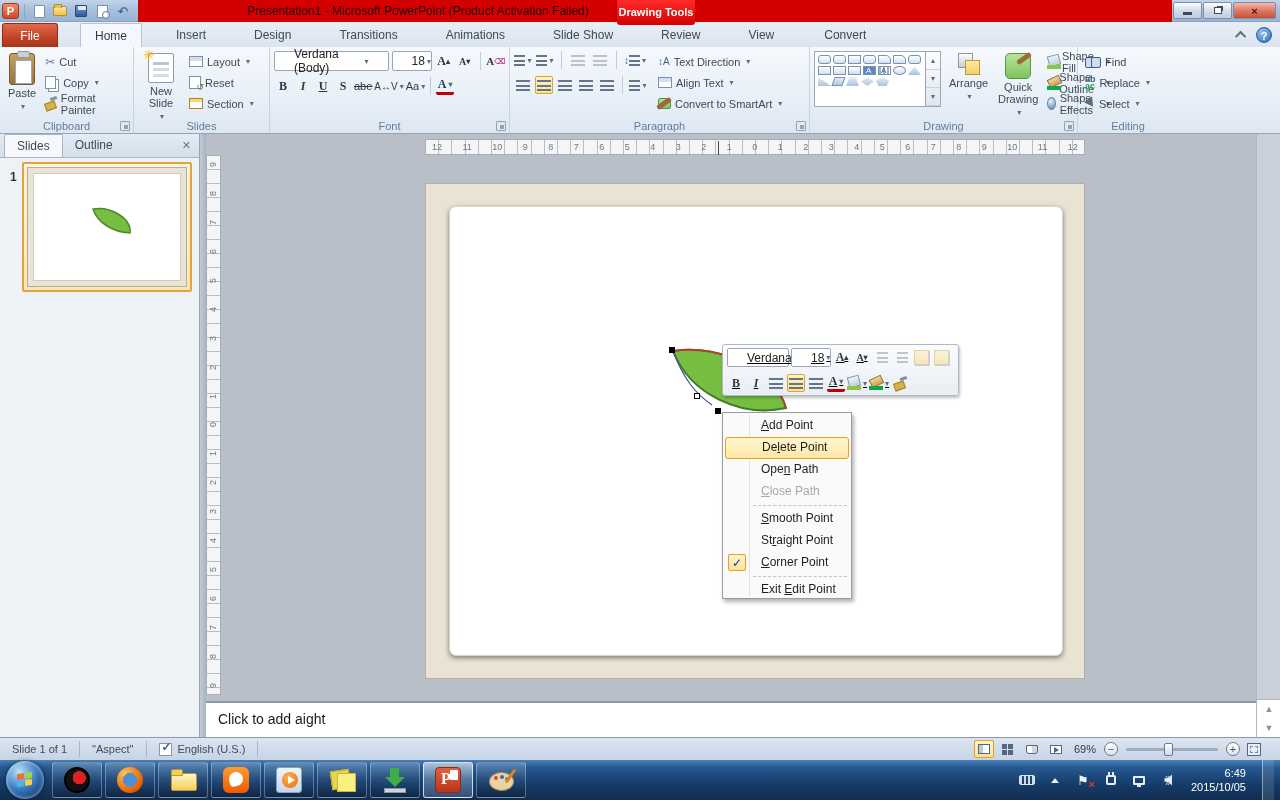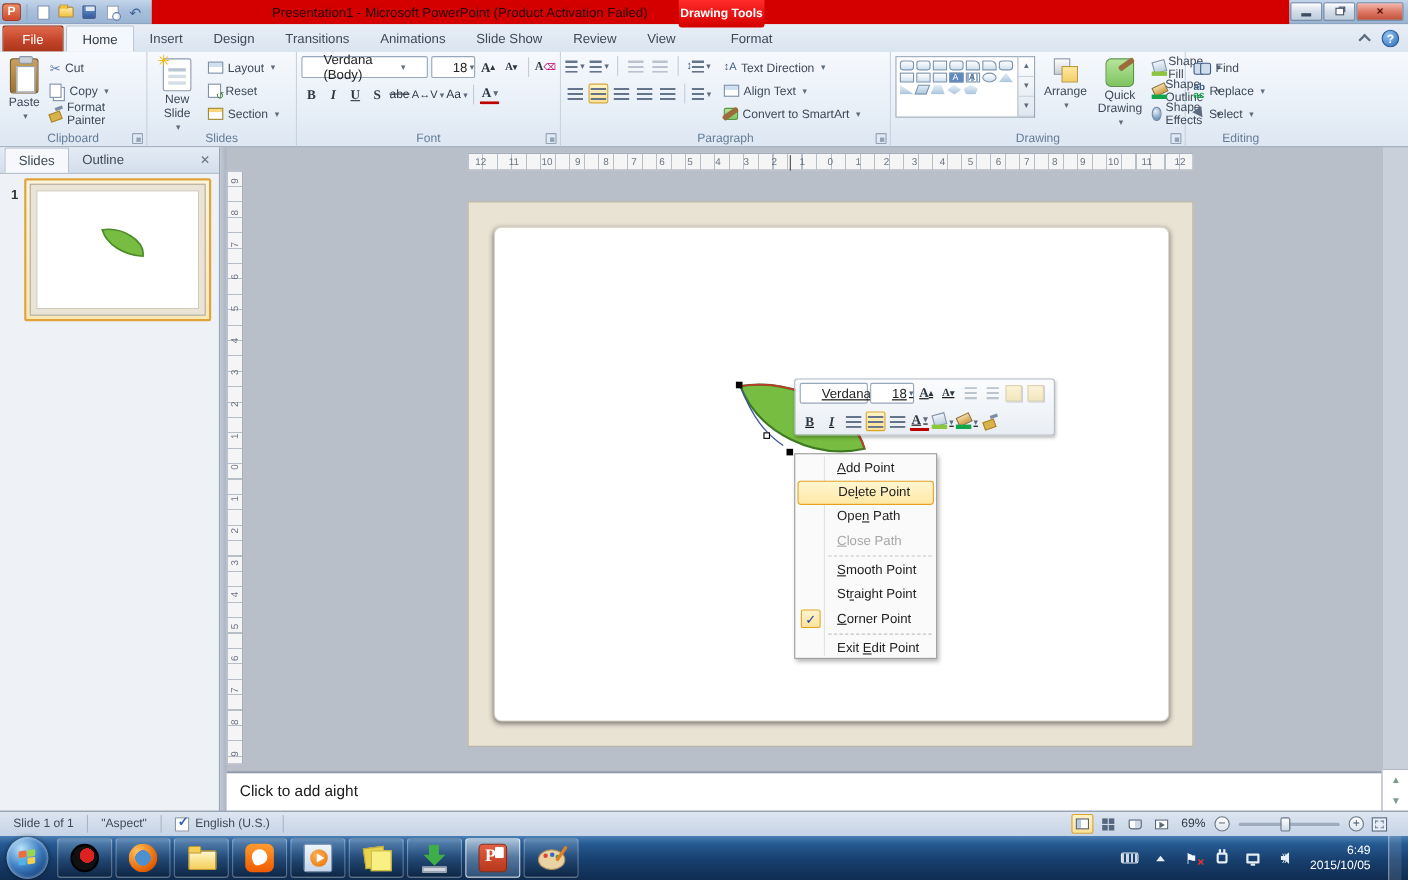--- a/index.html
+++ b/index.html
@@ -32,21 +32,21 @@
         display:flex;align-items:center;justify-content:center;font-size:11px;color:#33414f;}
   .wbtn.close{width:43px;background:linear-gradient(#f5b9ad,#dd7a66 50%,#c4513a);color:#5d0f00;font-weight:bold;}
   .ic-min{width:9px;height:3px;background:#3c4c60;margin-top:6px;}
   .ic-rest{width:8px;height:7px;border:1px solid #3c4c60;background:#fff;box-shadow:2px -2px 0 -1px #3c4c60;}
 
   
   .tabrow{position:absolute;left:0;top:22px;width:1280px;height:25px;background:linear-gradient(#e8eef6,#dae4f0);}
   .ftab{position:absolute;left:2px;top:1px;width:56px;height:24px;background:linear-gradient(#e06a4b,#c14328 60%,#a93519);
         border-radius:3px 3px 0 0;color:#fff;font-size:12px;text-align:center;line-height:24px;border:1px solid #8e2c13;border-bottom:none;}
   .tabs{position:absolute;left:60px;top:1px;display:flex;height:24px;}
-  .tab{padding:0 14px;font-size:12px;color:#3e4a58;line-height:24px;}
+  .tab{padding:0 14px;font-size:12px;color:#3e4a58;line-height:24px;margin-left:20px;}
   .tab.active{background:#f4f8fc;border:1px solid #b9c4d2;border-bottom:none;border-radius:2px 2px 0 0;color:#2f3945;}
   .tab.format{margin-left:22px;}
   .rib-right{position:absolute;right:8px;top:5px;display:flex;gap:10px;align-items:center;}
   .chev{width:8px;height:8px;border-left:2px solid #5c6c7e;border-top:2px solid #5c6c7e;transform:rotate(45deg) translateY(2px);}
   .help{width:16px;height:16px;border-radius:50%;background:radial-gradient(circle at 35% 30%,#8fc3f2,#2f6cb3);color:#fff;font-size:11px;font-weight:bold;text-align:center;line-height:16px;border:1px solid #265a96;}
 
   
   .ribbon{position:absolute;left:0;top:47px;width:1280px;height:87px;
           background:linear-gradient(#f6f9fd,#e9f0f8 55%,#dde7f2);border-bottom:1px solid #97a4b5;display:flex;}
   .grp{position:relative;height:100%;border-right:1px solid #c8d3e0;padding:4px 4px 14px 4px;}
@@ -308,21 +308,21 @@
     <div class="ftab">File</div>
     <div class="tabs">
       <div class="tab active">Home</div>
       <div class="tab">Insert</div>
       <div class="tab">Design</div>
       <div class="tab">Transitions</div>
       <div class="tab">Animations</div>
       <div class="tab">Slide Show</div>
       <div class="tab">Review</div>
       <div class="tab">View</div>
-      <div class="tab format">Format</div>
+      <div class="tab format">Convert</div>
     </div>
     <div class="rib-right">
       <span class="chev"></span>
       <span class="help">?</span>
     </div>
   </div>
 
   <div class="ribbon">
 
     <div class="grp" style="width:134px;">

